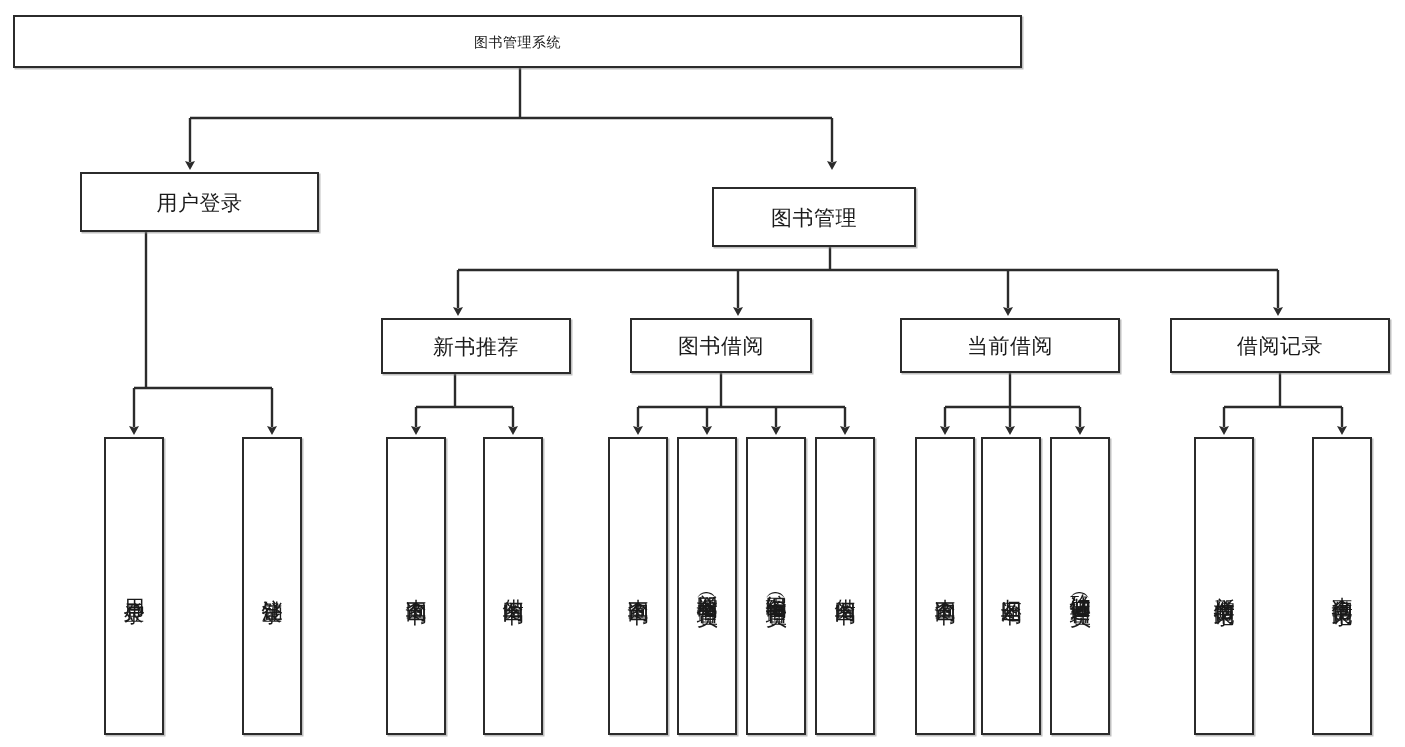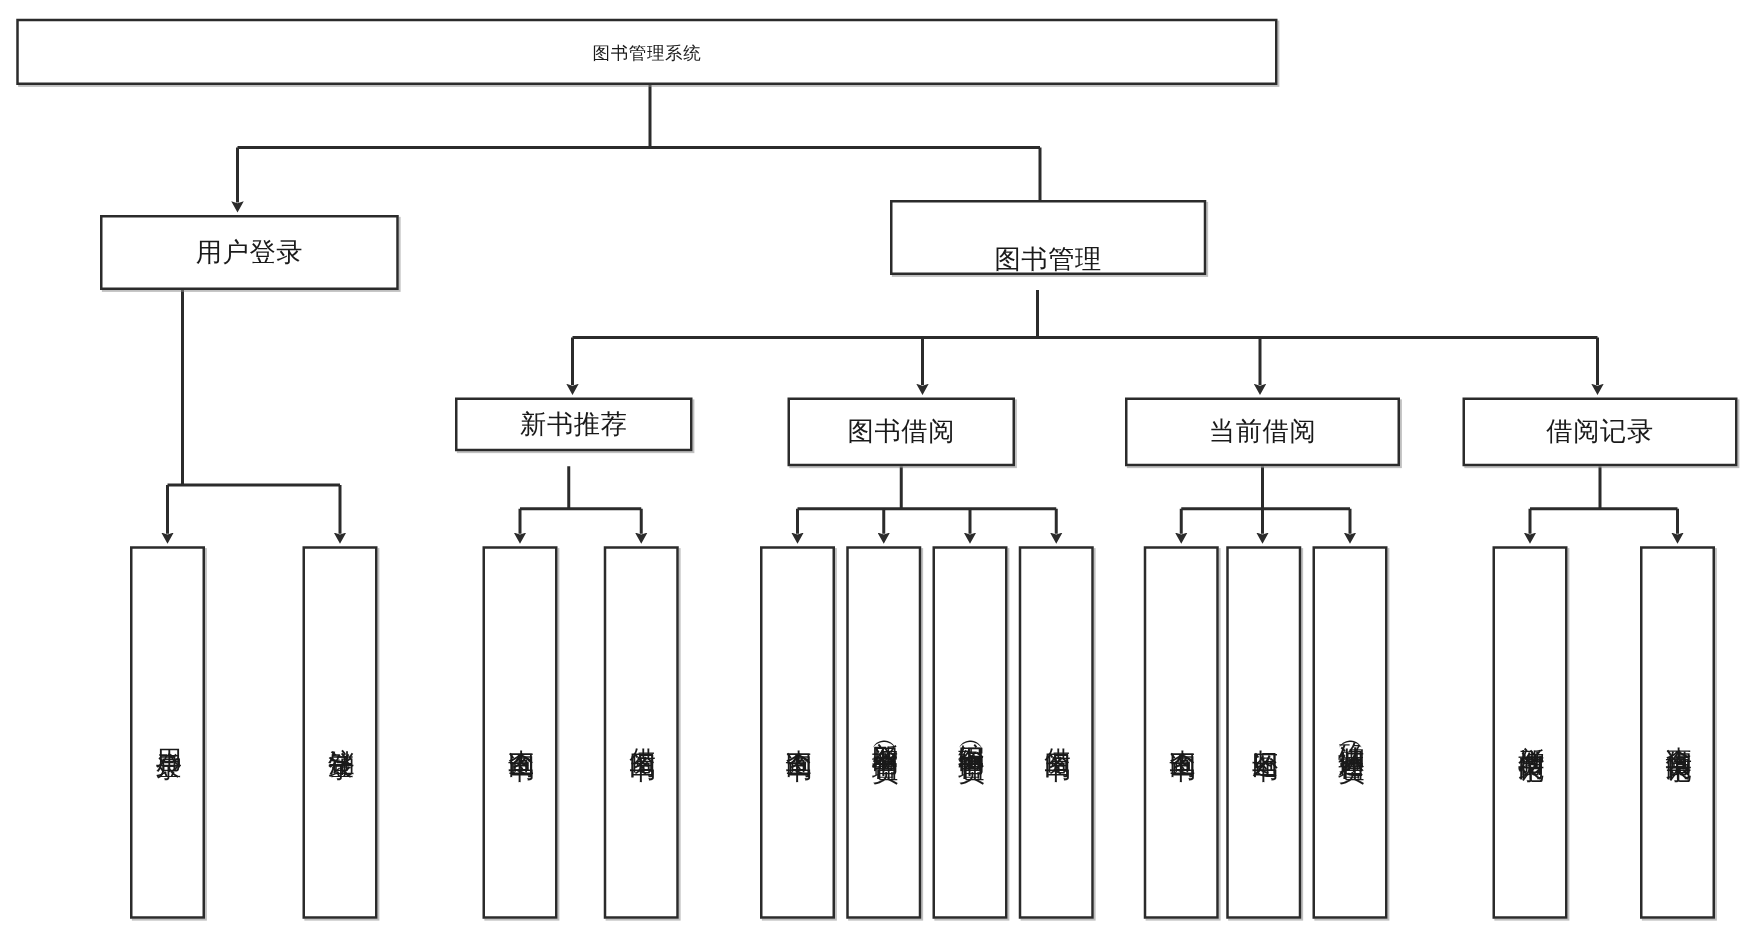--- a/index.html
+++ b/index.html
@@ -111,25 +111,25 @@
     </g>
   </svg>
 
   <div class="node h-node root" style="left:13px;top:15px;width:1009px;height:53px;">
     <span class="lbl">图书管理系统</span>
   </div>
 
   <div class="node h-node" style="left:80px;top:172px;width:239px;height:60px;">
     <span class="lbl">用户登录</span>
   </div>
-  <div class="node h-node" style="left:712px;top:160px;width:253px;height:60px;align-items:flex-end;">
+  <div class="node h-node" style="left:712px;top:187px;width:204px;height:60px;">
     <span class="lbl">图书管理</span>
   </div>
 
-  <div class="node h-node" style="left:364px;top:318px;width:190px;height:43px;">
+  <div class="node h-node" style="left:381px;top:318px;width:190px;height:56px;">
     <span class="lbl">新书推荐</span>
   </div>
   <div class="node h-node" style="left:630px;top:318px;width:182px;height:55px;">
     <span class="lbl">图书借阅</span>
   </div>
   <div class="node h-node" style="left:1170px;top:318px;width:220px;height:55px;">
     <span class="lbl">借阅记录</span>
   </div>
   <div class="node h-node" style="left:900px;top:318px;width:220px;height:55px;">
     <span class="lbl">当前借阅</span>

